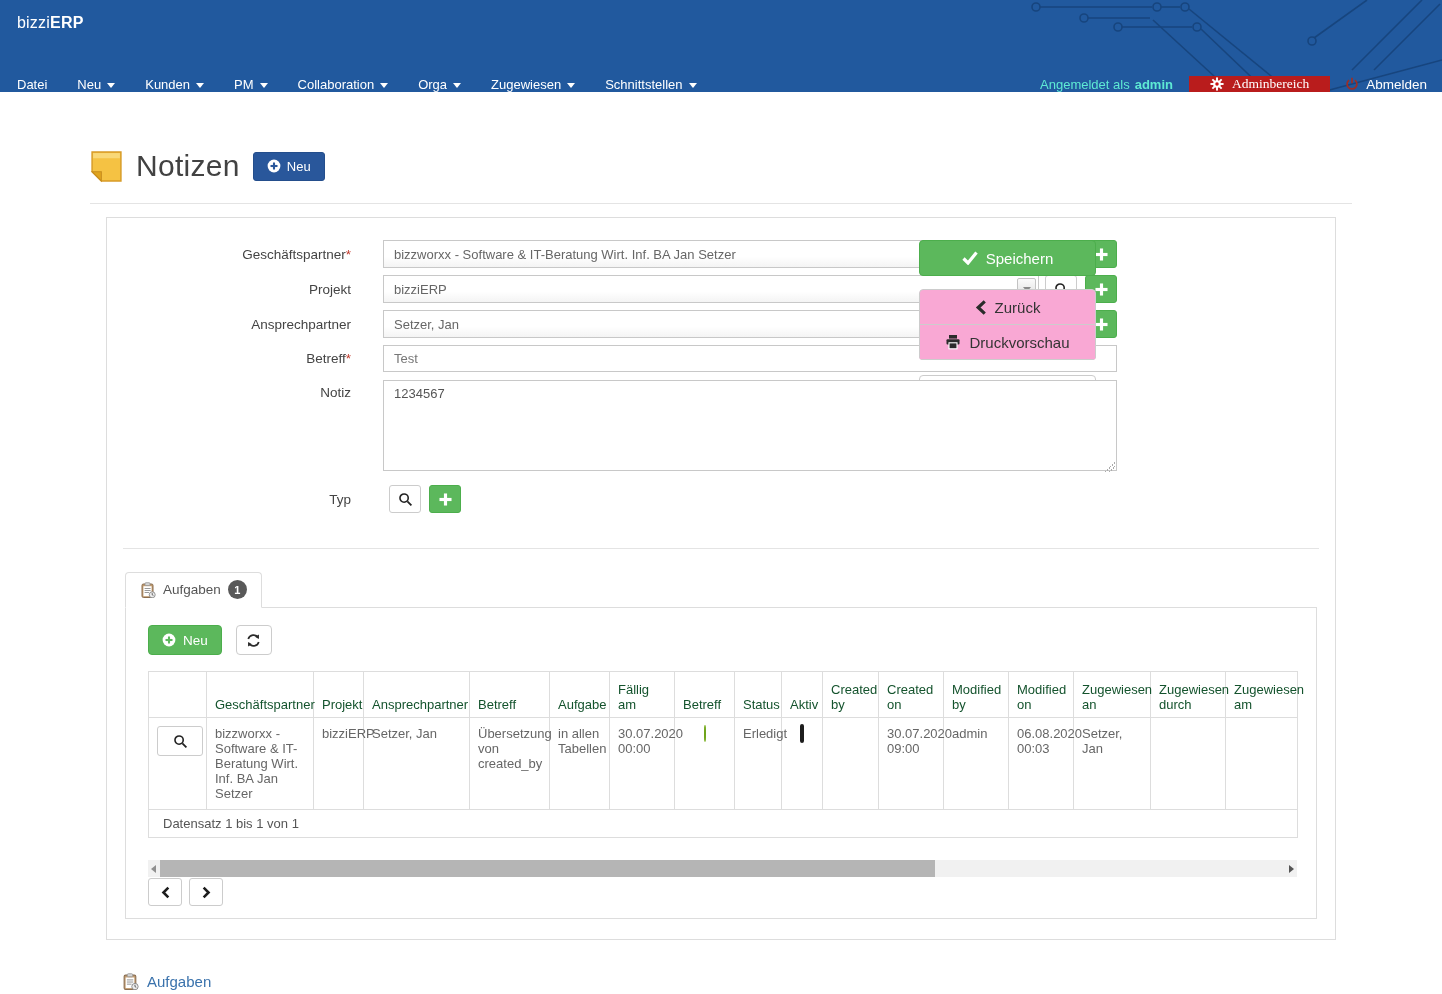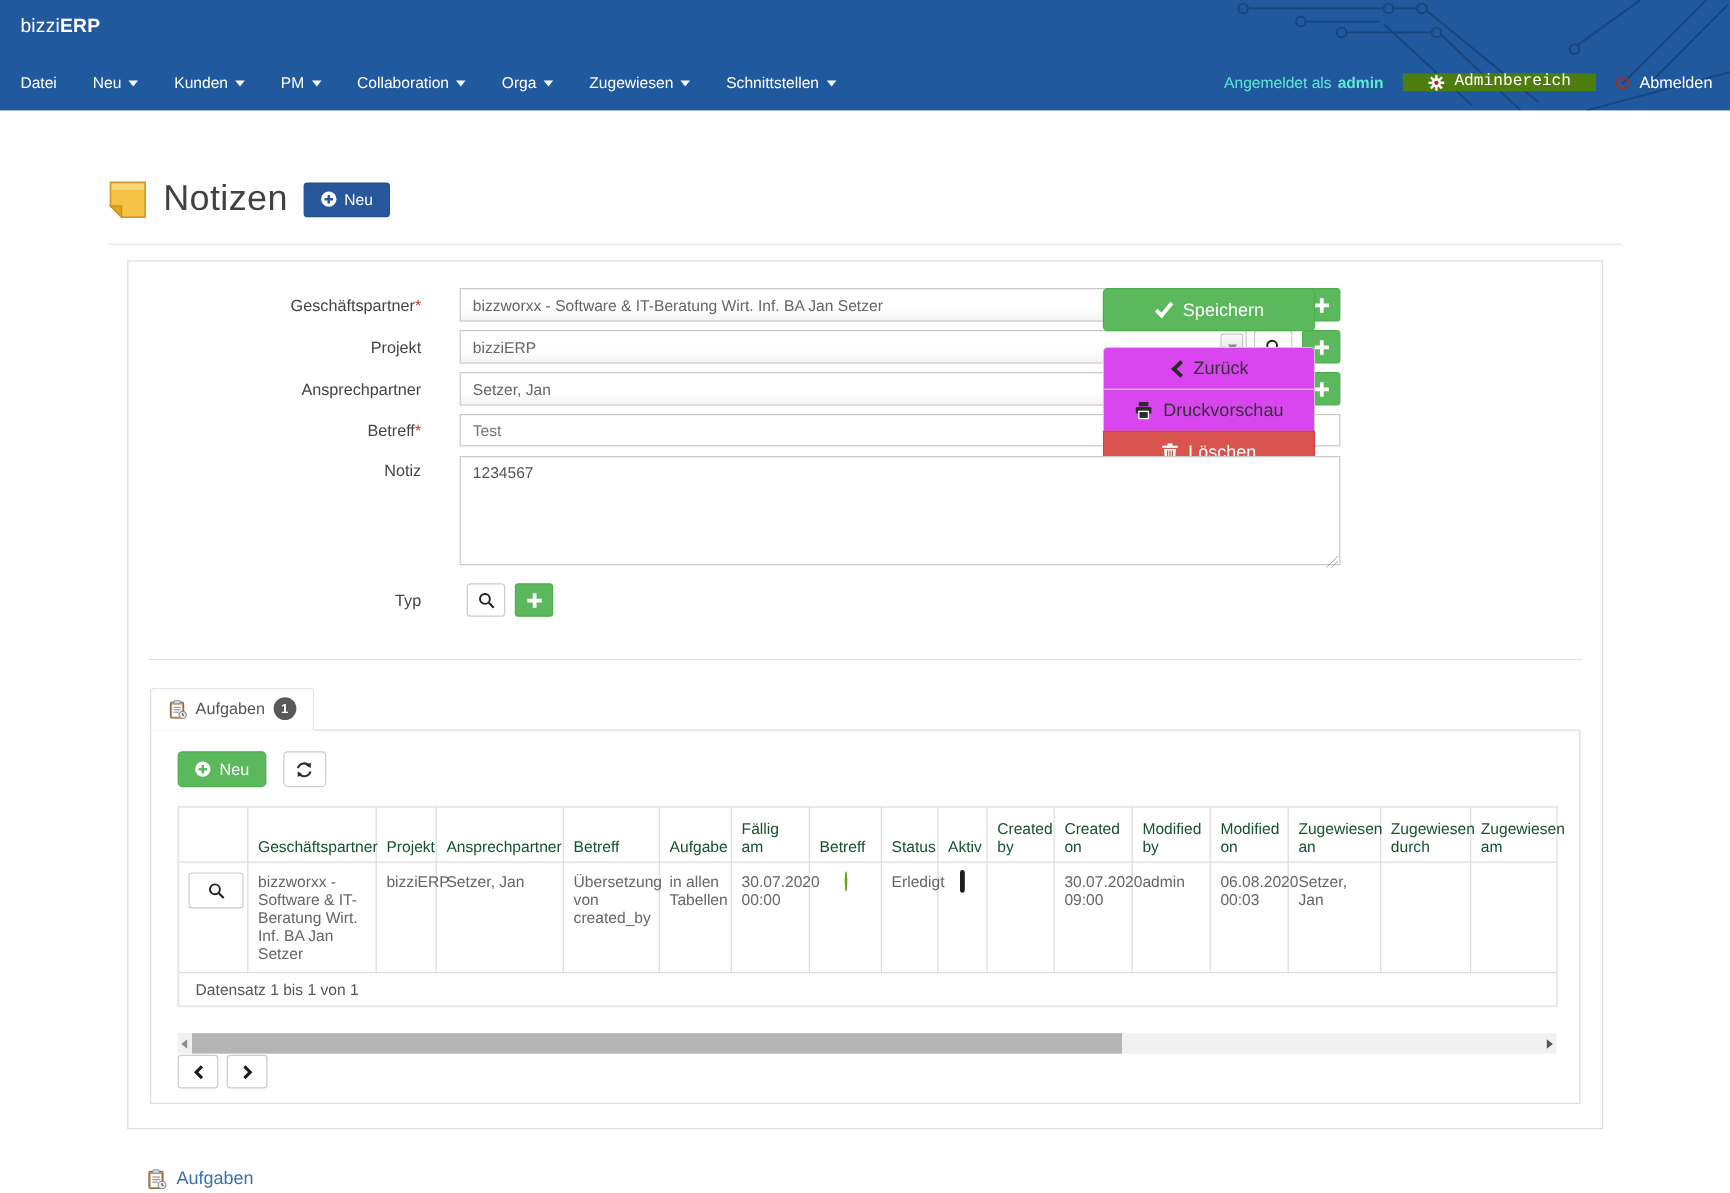--- a/index.html
+++ b/index.html
@@ -5,27 +5,27 @@
   * { margin:0; padding:0; box-sizing:border-box; }
   html,body { width:1442px; background:#fff; font-family:"Liberation Sans", sans-serif; color:#444; }
   body { min-height:994px; }
 
   
   .topbar { position:relative; background:#21599e; height:92px; overflow:hidden; }
   .deco { position:absolute; right:0; top:0; pointer-events:none; }
   .logo-row { position:relative; padding:14px 0 0 17px; height:45px; }
   .logo { color:#fff; font-size:16px; letter-spacing:.2px; }
   .logo b { font-weight:700; }
-  .nav-row { position:relative; display:flex; align-items:center; height:47px; padding-left:17px; }
+  .nav-row { position:relative; display:flex; align-items:flex-end; height:47px; padding-left:17px; }
   .nav-item { display:flex; align-items:center; gap:6px; color:#fff; font-size:13px; margin-right:30px; cursor:pointer; text-decoration:none; white-space:nowrap; }
   .caret { width:0; height:0; border-left:4px solid transparent; border-right:4px solid transparent; border-top:5px solid #fff; margin-top:2px; }
   .nav-right { margin-left:auto; display:flex; align-items:stretch; }
   .logged { display:flex; align-items:center; color:#5eead4; font-size:13px; margin-right:16px; white-space:nowrap; }
   .logged b { font-weight:700; margin-left:5px; }
-  .admin-btn { display:flex; align-items:center; gap:8px; background:#4d7c0f; color:#fff; border:none; font-size:13.5px; padding:0 21px; cursor:pointer; font-family:Liberation Mono, monospace; }
+  .admin-btn { display:flex; align-items:center; gap:8px; background:#b91c1c; color:#fff; border:none; font-size:13.5px; padding:0 21px; cursor:pointer; font-family:Liberation Serif, serif; }
   .logout { display:flex; align-items:center; gap:7px; color:#fff; font-size:13.5px; padding:0 15px; cursor:pointer; text-decoration:none; }
 
   
   .page-head { display:flex; align-items:center; margin:57px 0 0 90px; }
   .note-ico { width:33px; height:33px; margin-right:13px; }
   .page-title { font-size:30px; font-weight:300; color:#424242; letter-spacing:.3px; }
   .btn-new-blue { display:inline-flex; align-items:center; gap:6px; background:#29579b; color:#fff; border:1px solid #244e8c; border-radius:3px; font-size:13px; padding:6px 13px; margin-left:13px; cursor:pointer; font-family:inherit; }
   .head-divider { border:none; border-top:1px solid #e4e4e4; margin:20px 90px 0 90px; }
 
   
@@ -47,21 +47,21 @@
   .txt-input { width:734px; height:27px; border:1px solid #c8c8c8; font-size:13px; color:#777; padding:0 10px; font-family:inherit; }
   .txt-area { width:734px; height:91px; border:1px solid #c8c8c8; font-size:13px; color:#555; padding:5px 10px; resize:none; font-family:inherit; position:relative; }
   .ta-wrap { position:relative; width:734px; }
   .resize-grip { position:absolute; right:2px; bottom:3px; width:10px; height:10px; background:
       linear-gradient(135deg, transparent 0 50%, #aaa 50% 55%, transparent 55% 70%, #aaa 70% 75%, transparent 75%); }
 
   
   .form-actions { width:177px; margin-left:30px; flex:none; }
   .btn-save { width:100%; height:36px; background:#5cb85c; border:1px solid #4cae4c; border-radius:4px; color:#fff; font-size:15px; display:flex; align-items:center; justify-content:center; gap:8px; cursor:pointer; font-family:inherit; }
   .vgroup { margin-top:13px; border-radius:4px; overflow:hidden; }
-  .vbtn { width:100%; height:36px; background:#d946ef; border:1px solid #ccc; margin-top:-1px; color:#333; font-size:15px; display:flex; align-items:center; justify-content:center; gap:8px; cursor:pointer; font-family:inherit; }
+  .vbtn { width:100%; height:36px; background:#f9a8d4; border:1px solid #ccc; margin-top:-1px; color:#333; font-size:15px; display:flex; align-items:center; justify-content:center; gap:8px; cursor:pointer; font-family:inherit; }
   .vbtn:first-child { margin-top:0; border-radius:4px 4px 0 0; }
   .vbtn.danger { background:#d9534f; border-color:#d43f3a; color:#fff; border-radius:0 0 4px 4px; }
   .btn-copy { margin-top:15px; width:100%; height:34px; background:#fff; border:1px solid #ccc; border-radius:4px; color:#333; font-size:14.5px; display:flex; align-items:center; justify-content:center; gap:8px; cursor:pointer; font-family:inherit; }
 
   .panel-divider { border:none; border-top:1px solid #e4e4e4; margin:28px 16px 22px 16px; }
 
   
   .tab-strip { margin:0 18px; }
   .tab { display:inline-flex; align-items:center; gap:7px; background:#fff; border:1px solid #ddd; border-bottom:1px solid #fff; border-radius:4px 4px 0 0; padding:7px 14px 8px 14px; position:relative; top:1px; color:#555; font-size:13.5px; cursor:pointer; }
   .badge { width:19px; height:19px; border-radius:50%; background:#595959; color:#fff; font-size:11px; font-weight:700; display:flex; align-items:center; justify-content:center; }
@@ -329,31 +329,20 @@
             </svg>
           <span>Zurück</span>
         </button>
         <button class="vbtn">
           <svg width="16" height="16" viewBox="0 0 16 16">
               <rect x="4" y="1" width="8" height="3.6" fill="#2b2b2b"></rect>
               <rect x="1.5" y="5.2" width="13" height="5.4" rx="1" fill="#2b2b2b"></rect>
               <rect x="4" y="8.8" width="8" height="6" fill="#2b2b2b" stroke="#fff" stroke-width="1.1"></rect>
             </svg>
           <span>Druckvorschau</span>
-        </button>
-        <button class="vbtn danger">
-          <svg width="14" height="16" viewBox="0 0 14 16">
-              <rect x="0.5" y="2.4" width="13" height="1.8" fill="#fff"></rect>
-              <rect x="5" y="0.5" width="4" height="2" fill="#fff"></rect>
-              <path d="M2 5.2 h10 l-1 10.3 h-8 Z" fill="#fff"></path>
-              <line x1="5" y1="6.5" x2="5" y2="13.8" stroke="#d9534f" stroke-width="1.1"></line>
-              <line x1="7" y1="6.5" x2="7" y2="13.8" stroke="#d9534f" stroke-width="1.1"></line>
-              <line x1="9" y1="6.5" x2="9" y2="13.8" stroke="#d9534f" stroke-width="1.1"></line>
-            </svg>
-          <span>Löschen</span>
         </button>
       </div>
       <button class="btn-copy">
         <svg width="16" height="16" viewBox="0 0 16 16">
             <circle cx="8" cy="8" r="7.5" fill="#1d1d1d"></circle>
             <line x1="8" y1="4" x2="8" y2="12" stroke="#fff" stroke-width="2.4"></line>
             <line x1="4" y1="8" x2="12" y2="8" stroke="#fff" stroke-width="2.4"></line>
           </svg>
         <span>Kopie speichern</span>
       </button>

